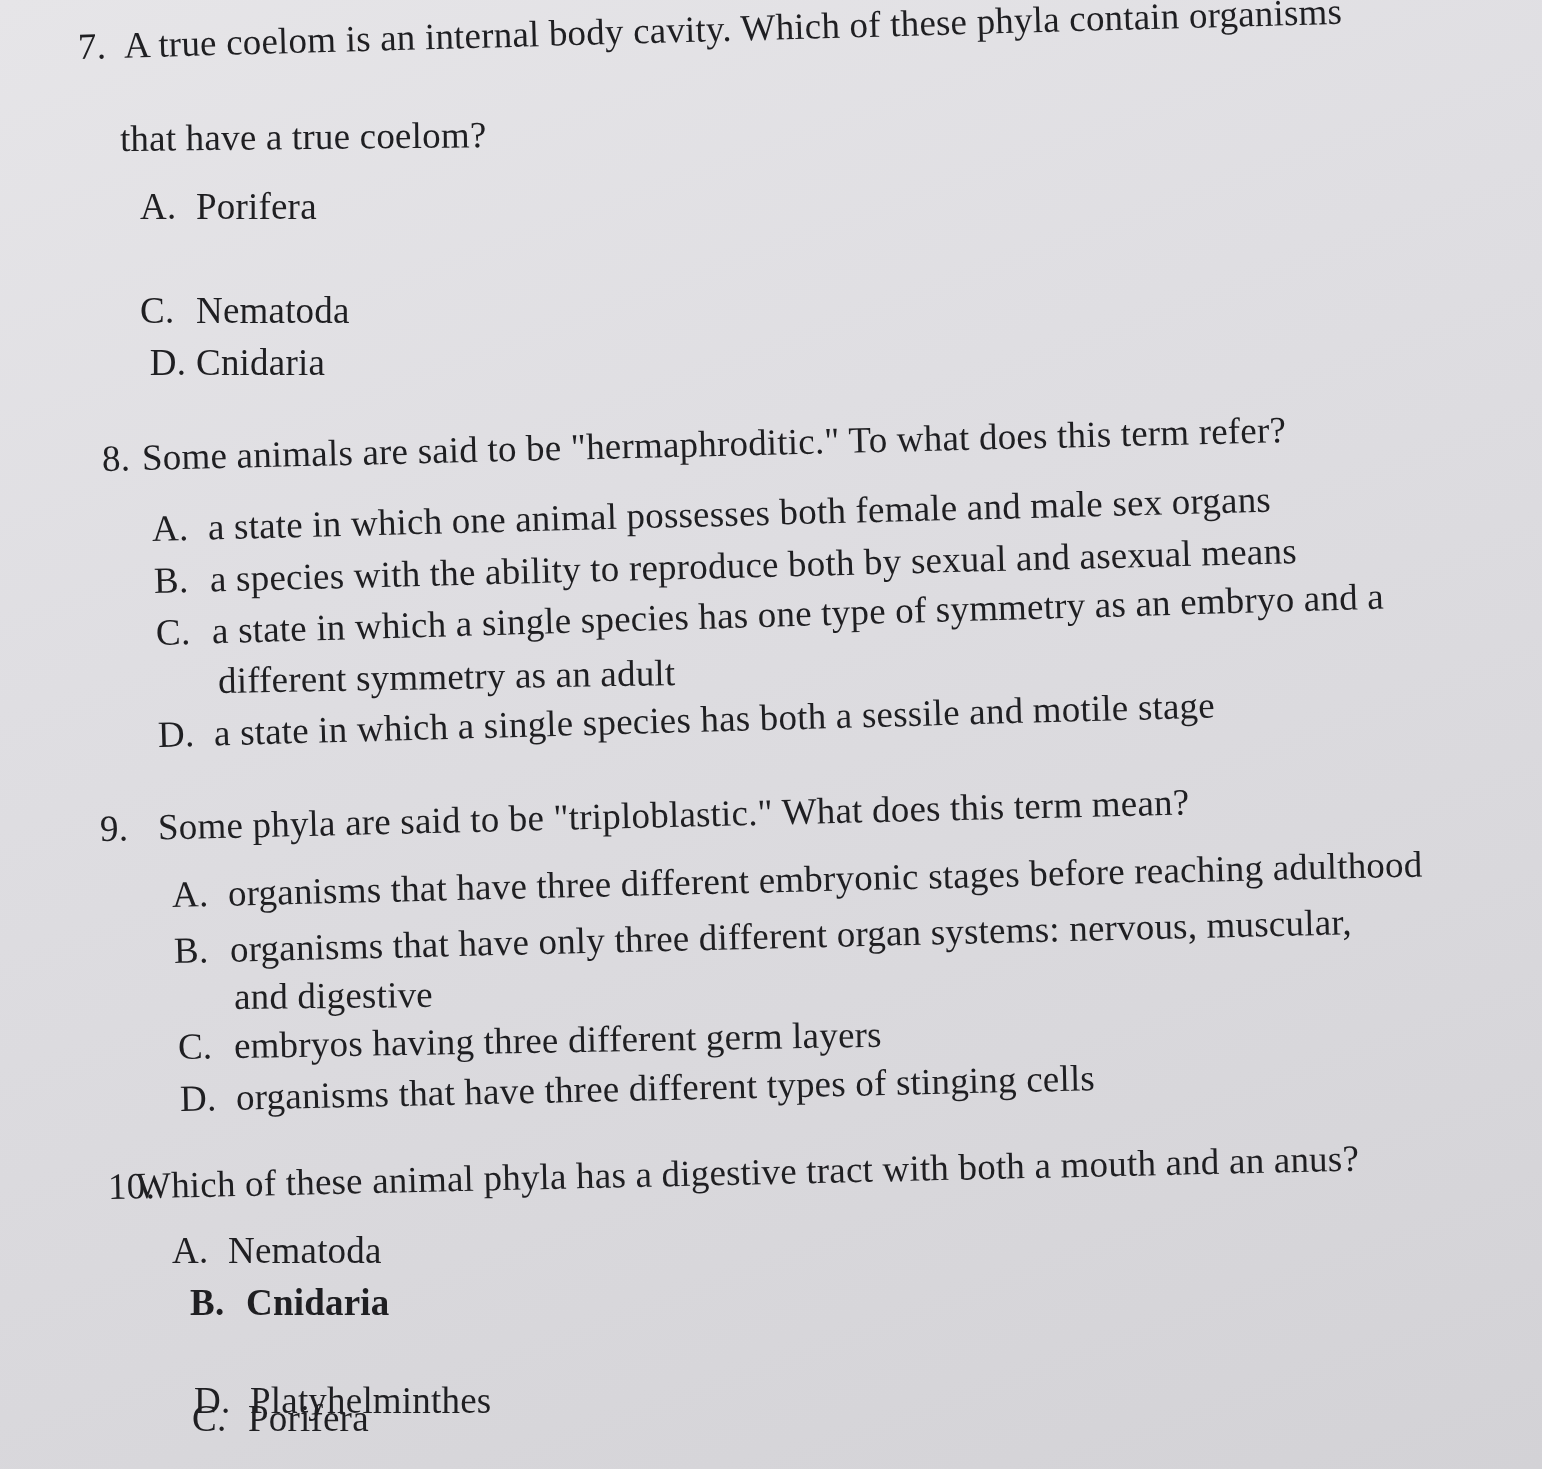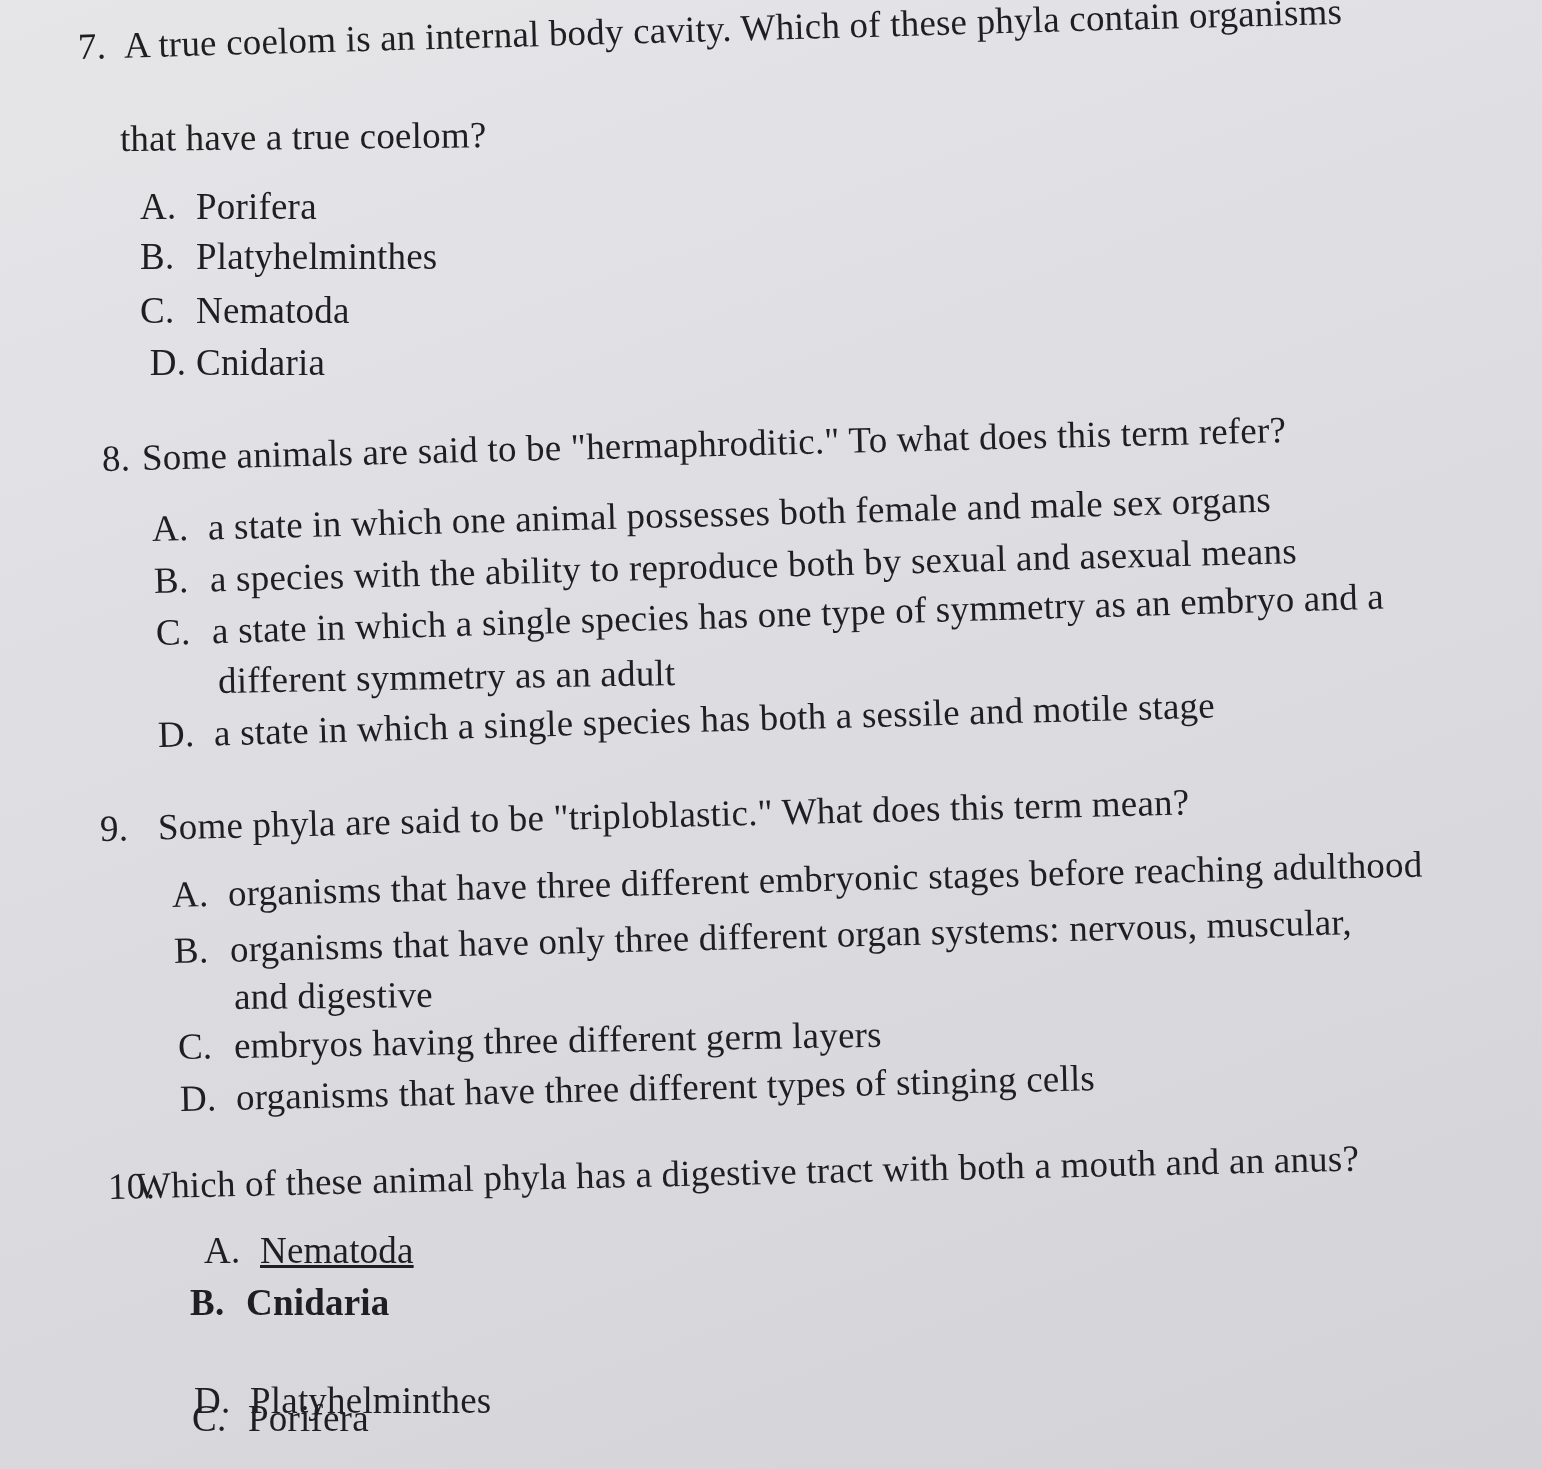--- a/index.html
+++ b/index.html
@@ -42,23 +42,20 @@
 
   <div class="line" style="left:78px; top:28px; transform: rotate(-1.6deg);">
     <span class="num" style="width:46px;">7.</span><span class="q-text">A true coelom is an internal body cavity. Which of these phyla contain organisms</span>
   </div>
   <div class="line" style="left:120px; top:120px; transform: rotate(-0.6deg);">
     <span class="q-text">that have a true coelom?</span>
   </div>
   <div class="line" style="left:140px; top:188px;">
     <span class="opt-letter">A.</span><span>Porifera</span>
   </div>
-  <div class="line" style="left:140px; top:238px;">
-    <span class="opt-letter">B.</span><span>Platyhelminthes</span>
-  </div>
   <div class="line" style="left:140px; top:292px;">
     <span class="opt-letter">C.</span><span>Nematoda</span>
   </div>
   <div class="line" style="left:140px; top:344px;text-align:center;">
     <span class="opt-letter">D.</span><span>Cnidaria</span>
   </div>
 
   <div class="line" style="left:102px; top:440px; transform: rotate(-1.4deg);">
     <span class="num" style="width:40px;">8.</span><span class="q-text">Some animals are said to be "hermaphroditic." To what does this term refer?</span>
   </div>
@@ -93,21 +90,21 @@
   <div class="line" style="left:178px; top:1028px; transform: rotate(-1.0deg);">
     <span class="opt-letter">C.</span><span>embryos having three different germ layers</span>
   </div>
   <div class="line" style="left:180px; top:1080px; transform: rotate(-1.3deg);">
     <span class="opt-letter">D.</span><span>organisms that have three different types of stinging cells</span>
   </div>
 
   <div class="line" style="left:108px; top:1168px; transform: rotate(-1.3deg);">
     <span class="num" style="width:28px;">10.</span><span class="q-text">Which of these animal phyla has a digestive tract with both a mouth and an anus?</span>
   </div>
-  <div class="line" style="left:204px; top:1232px;text-decoration:underline;">
+  <div class="line" style="left:172px; top:1232px;">
     <span class="opt-letter">A.</span><span>Nematoda</span>
   </div>
   <div class="line" style="left:190px; top:1284px;font-weight:bold;">
     <span class="opt-letter">B.</span><span>Cnidaria</span>
   </div>
   <div class="line" style="left:192px; top:1400px;">
     <span class="opt-letter">C.</span><span>Porifera</span>
   </div>
   <div class="line" style="left:194px; top:1382px;">
     <span class="opt-letter">D.</span><span>Platyhelminthes</span>

